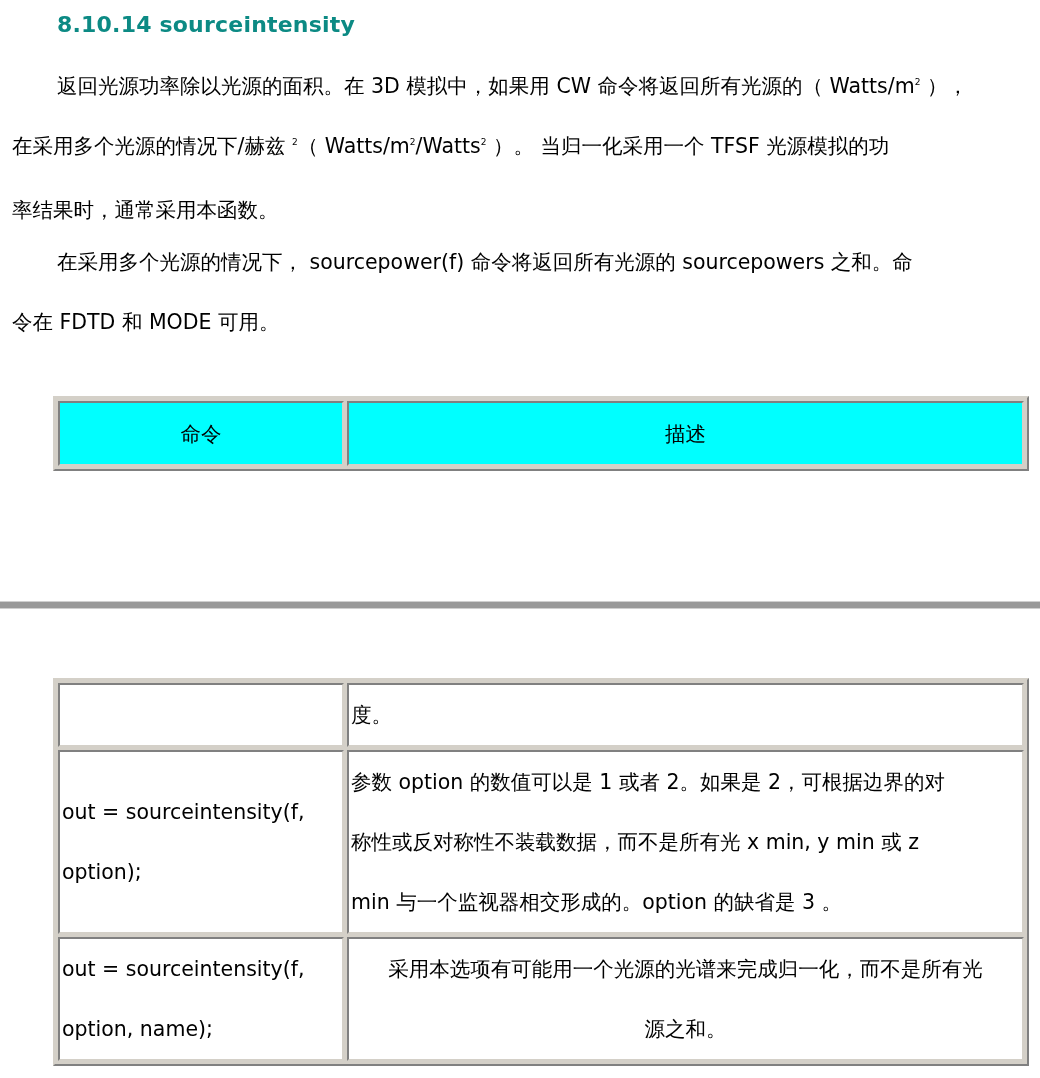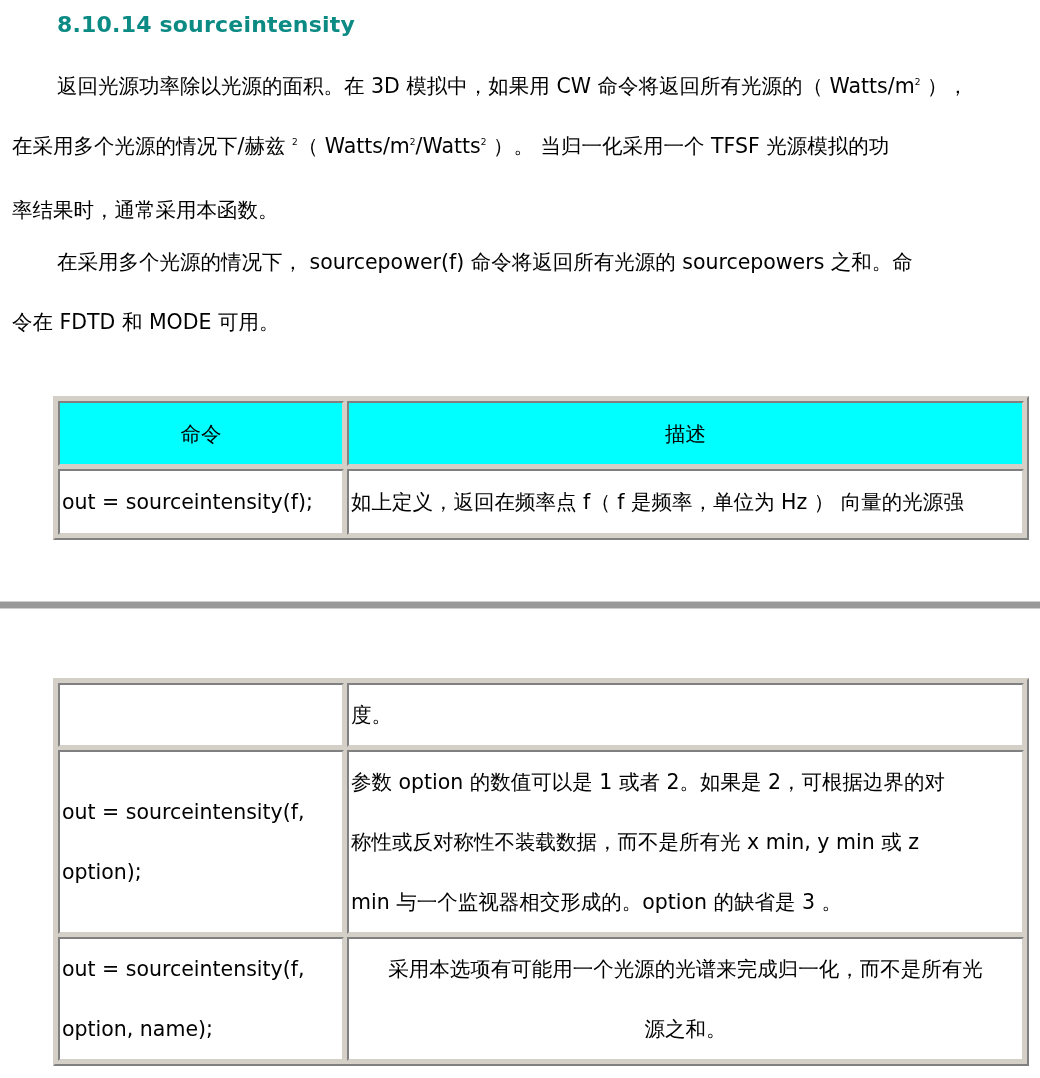--- a/index.html
+++ b/index.html
@@ -53,24 +53,20 @@
 <div class="para" style="top:180px;">率结果时，通常采用本函数。</div>
 <div class="para indent" style="top:232px;">在采用多个光源的情况下，  sourcepower(f)  命令将返回所有光源的 sourcepowers 之和。命</div>
 <div class="para" style="top:292px;">令在 FDTD  和 MODE 可用。</div>
 
 <table class="doc" style="top:352px;margin-top:44px;">
   <tbody>
       <tr>
     <td class="head c1">命令</td>
     <td class="head">描述</td>
   </tr>
-  <tr style="height:66px;">
-    <td class="c1">out = sourceintensity(f);</td>
-    <td style="white-space:nowrap;">如上定义，返回在频率点  f（ f  是频率，单位为 Hz ） 向量的光源强</td>
-  </tr>
 </tbody>
   </table>
 
 <div class="page-break"></div>
 
 <table class="doc" style="top:678px;">
   <tbody>
       <tr style="height:64px;">
     <td class="c1"></td>
     <td>

